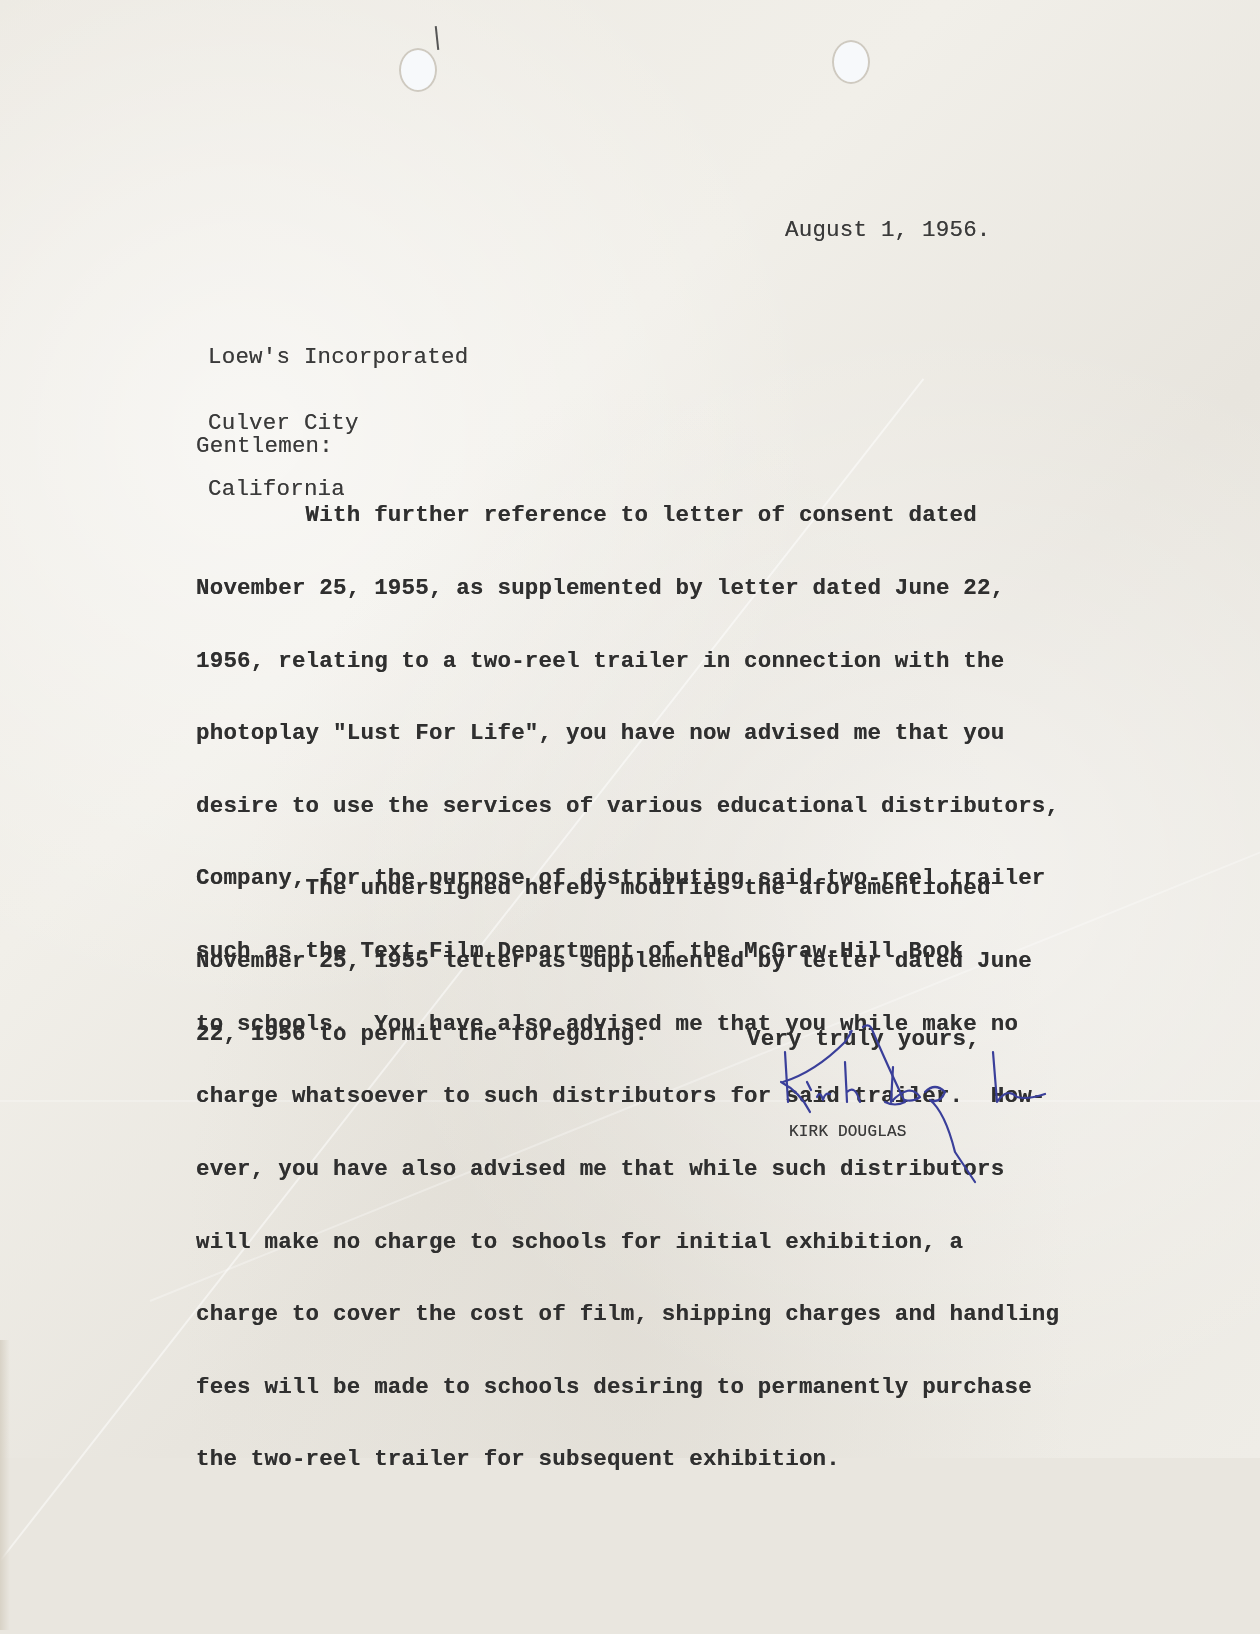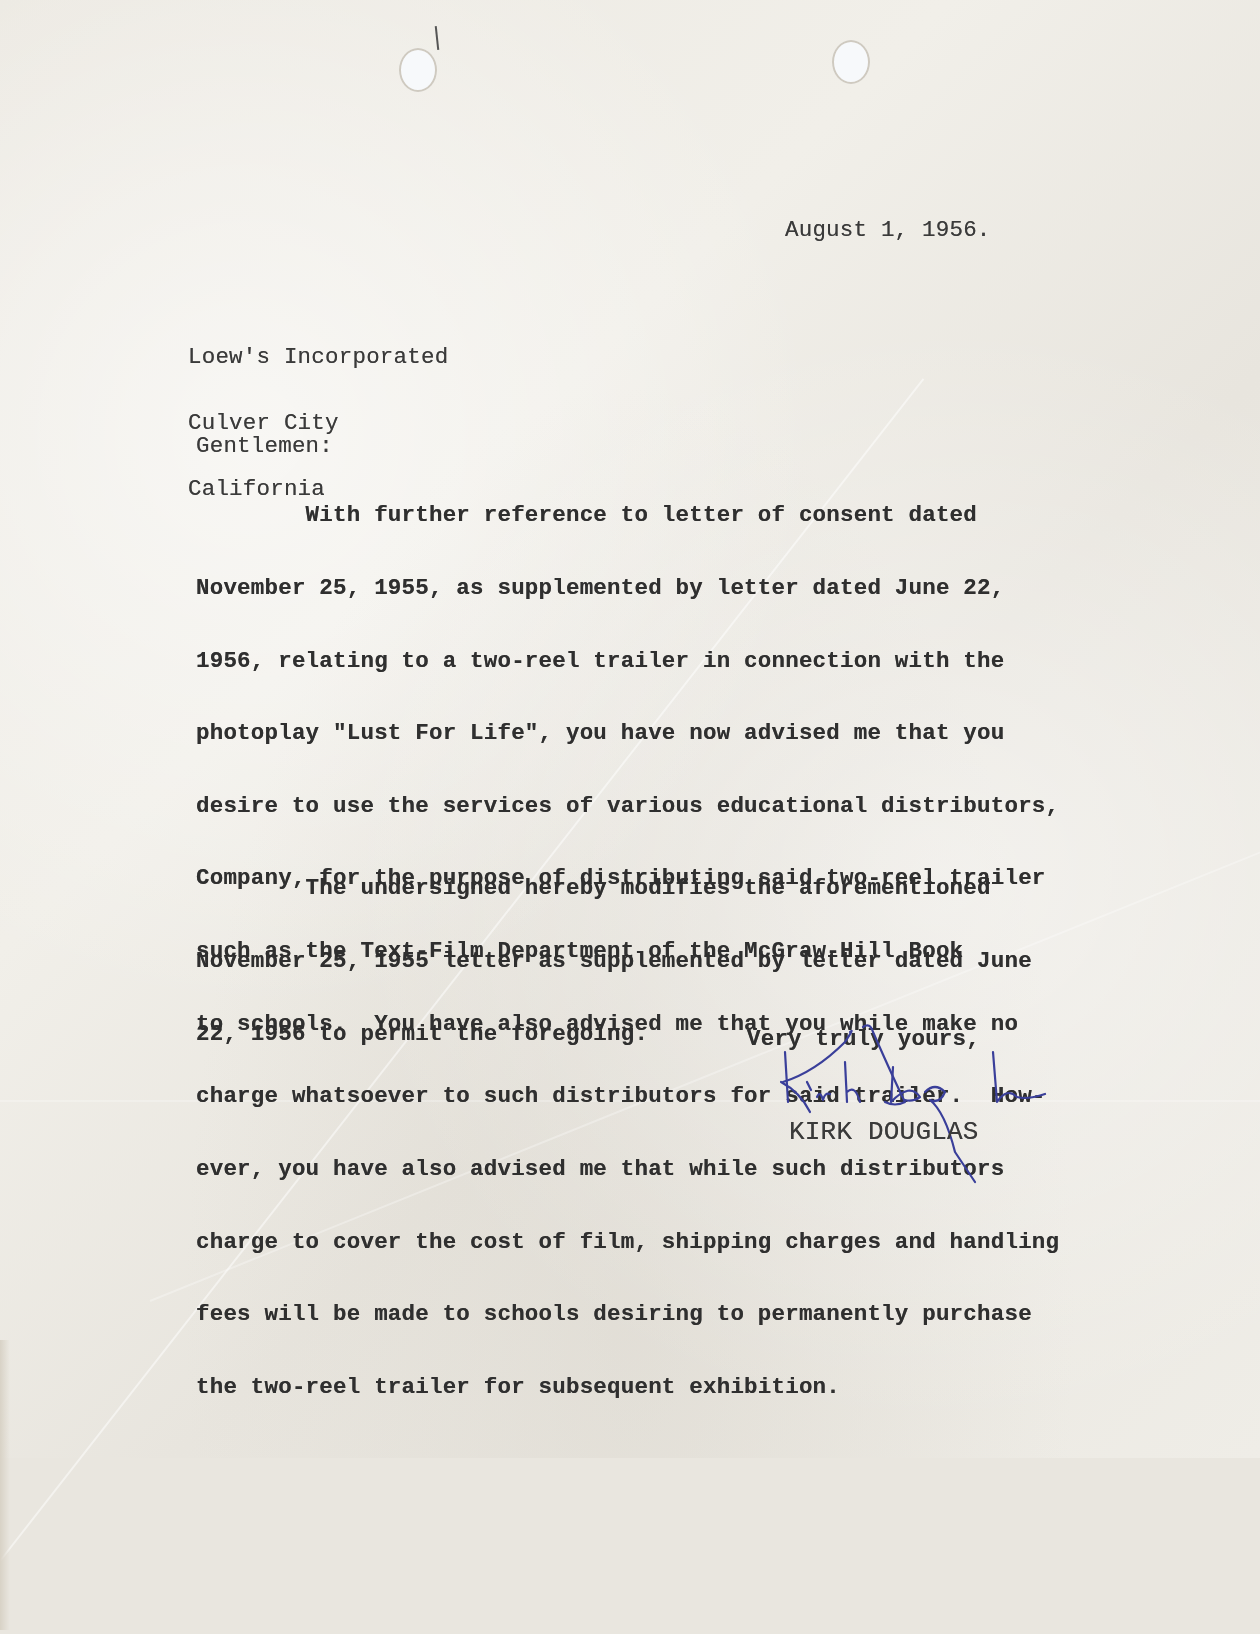--- a/index.html
+++ b/index.html
@@ -52,39 +52,40 @@
   <div class="crease" style="left:150px;top:1300px;width:1300px;transform:rotate(-22deg);opacity:0.6;"></div>
   <div class="crease" style="left:0;top:1100px;width:1260px;transform:rotate(0deg);opacity:0.5;"></div>
 
   <div class="hole" style="left:399px;top:48px;"></div>
   <div class="hole-tick" style="left:436px;top:26px;transform:rotate(-6deg);"></div>
   <div class="hole" style="left:832px;top:40px;"></div>
   <div class="left-edge"></div>
 
   <div class="type" style="left:785px;top:218px;">August 1, 1956.</div>
 
-  <div class="type" style="left:188px;top:302px;line-height:22px;">
+  <div class="type" style="left:208px;top:302px;line-height:22px;">
     <div>Loew's Incorporated</div>
     <div>Culver City</div>
     <div>California</div>
   </div>
 
   <div class="type" style="left:196px;top:398px;margin-top:36px;">Gentlemen:</div>
 
   <div class="type bold" style="left:196px;top:455px;">
     <div>        With further reference to letter of consent dated</div>
     <div>November 25, 1955, as supplemented by letter dated June 22,</div>
     <div>1956, relating to a two-reel trailer in connection with the</div>
     <div>photoplay "Lust For Life", you have now advised me that you</div>
     <div>desire to use the services of various educational distributors,</div>
     <div>Company, for the purpose of distributing said two-reel trailer</div>
     <div>such as the Text-Film Department of the McGraw-Hill Book</div>
     <div>to schools.  You have also advised me that you while make no</div>
     <div>charge whatsoever to such distributors for said trailer.  How-</div>
     <div>ever, you have also advised me that while such distributors</div>
+    <div>will make no charge to schools for initial exhibition, a</div>
     <div>charge to cover the cost of film, shipping charges and handling</div>
     <div>fees will be made to schools desiring to permanently purchase</div>
     <div>the two-reel trailer for subsequent exhibition.</div>
   </div>
 
   <div class="type bold" style="left:196px;top:828px;">
     <div>        The undersigned hereby modifies the aforementioned</div>
     <div>November 25, 1955 letter as supplemented by letter dated June</div>
     <div>22, 1956 to permit the foregoing.</div>
   </div>
@@ -98,14 +99,14 @@
       <path d="M62 60 L66 68"></path>
       <path d="M72 75 Q75 68 78 78 Q80 70 85 72"></path>
       <path d="M100 40 L102 80 M102 70 Q110 62 115 80"></path>
       <path d="M118 5 Q125 0 128 10 Q150 60 160 80 Q150 85 140 80"></path>
       <path d="M148 45 L146 80 Q165 60 175 75 Q168 80 160 78"></path>
       <path d="M180 70 Q190 60 200 70 Q195 82 185 78 Q200 90 210 130 L230 160"></path>
       <path d="M248 30 L252 80 Q262 65 272 75 Q282 78 300 72"></path>
     </g>
   </svg>
 
-  <div class="type" style="left:789px;top:1120px;font-size:26px;">KIRK DOUGLAS</div>
+  <div class="type" style="left:789px;top:1120px;font-size:16px;">KIRK DOUGLAS</div>
 </div>
 
 </body></html>

